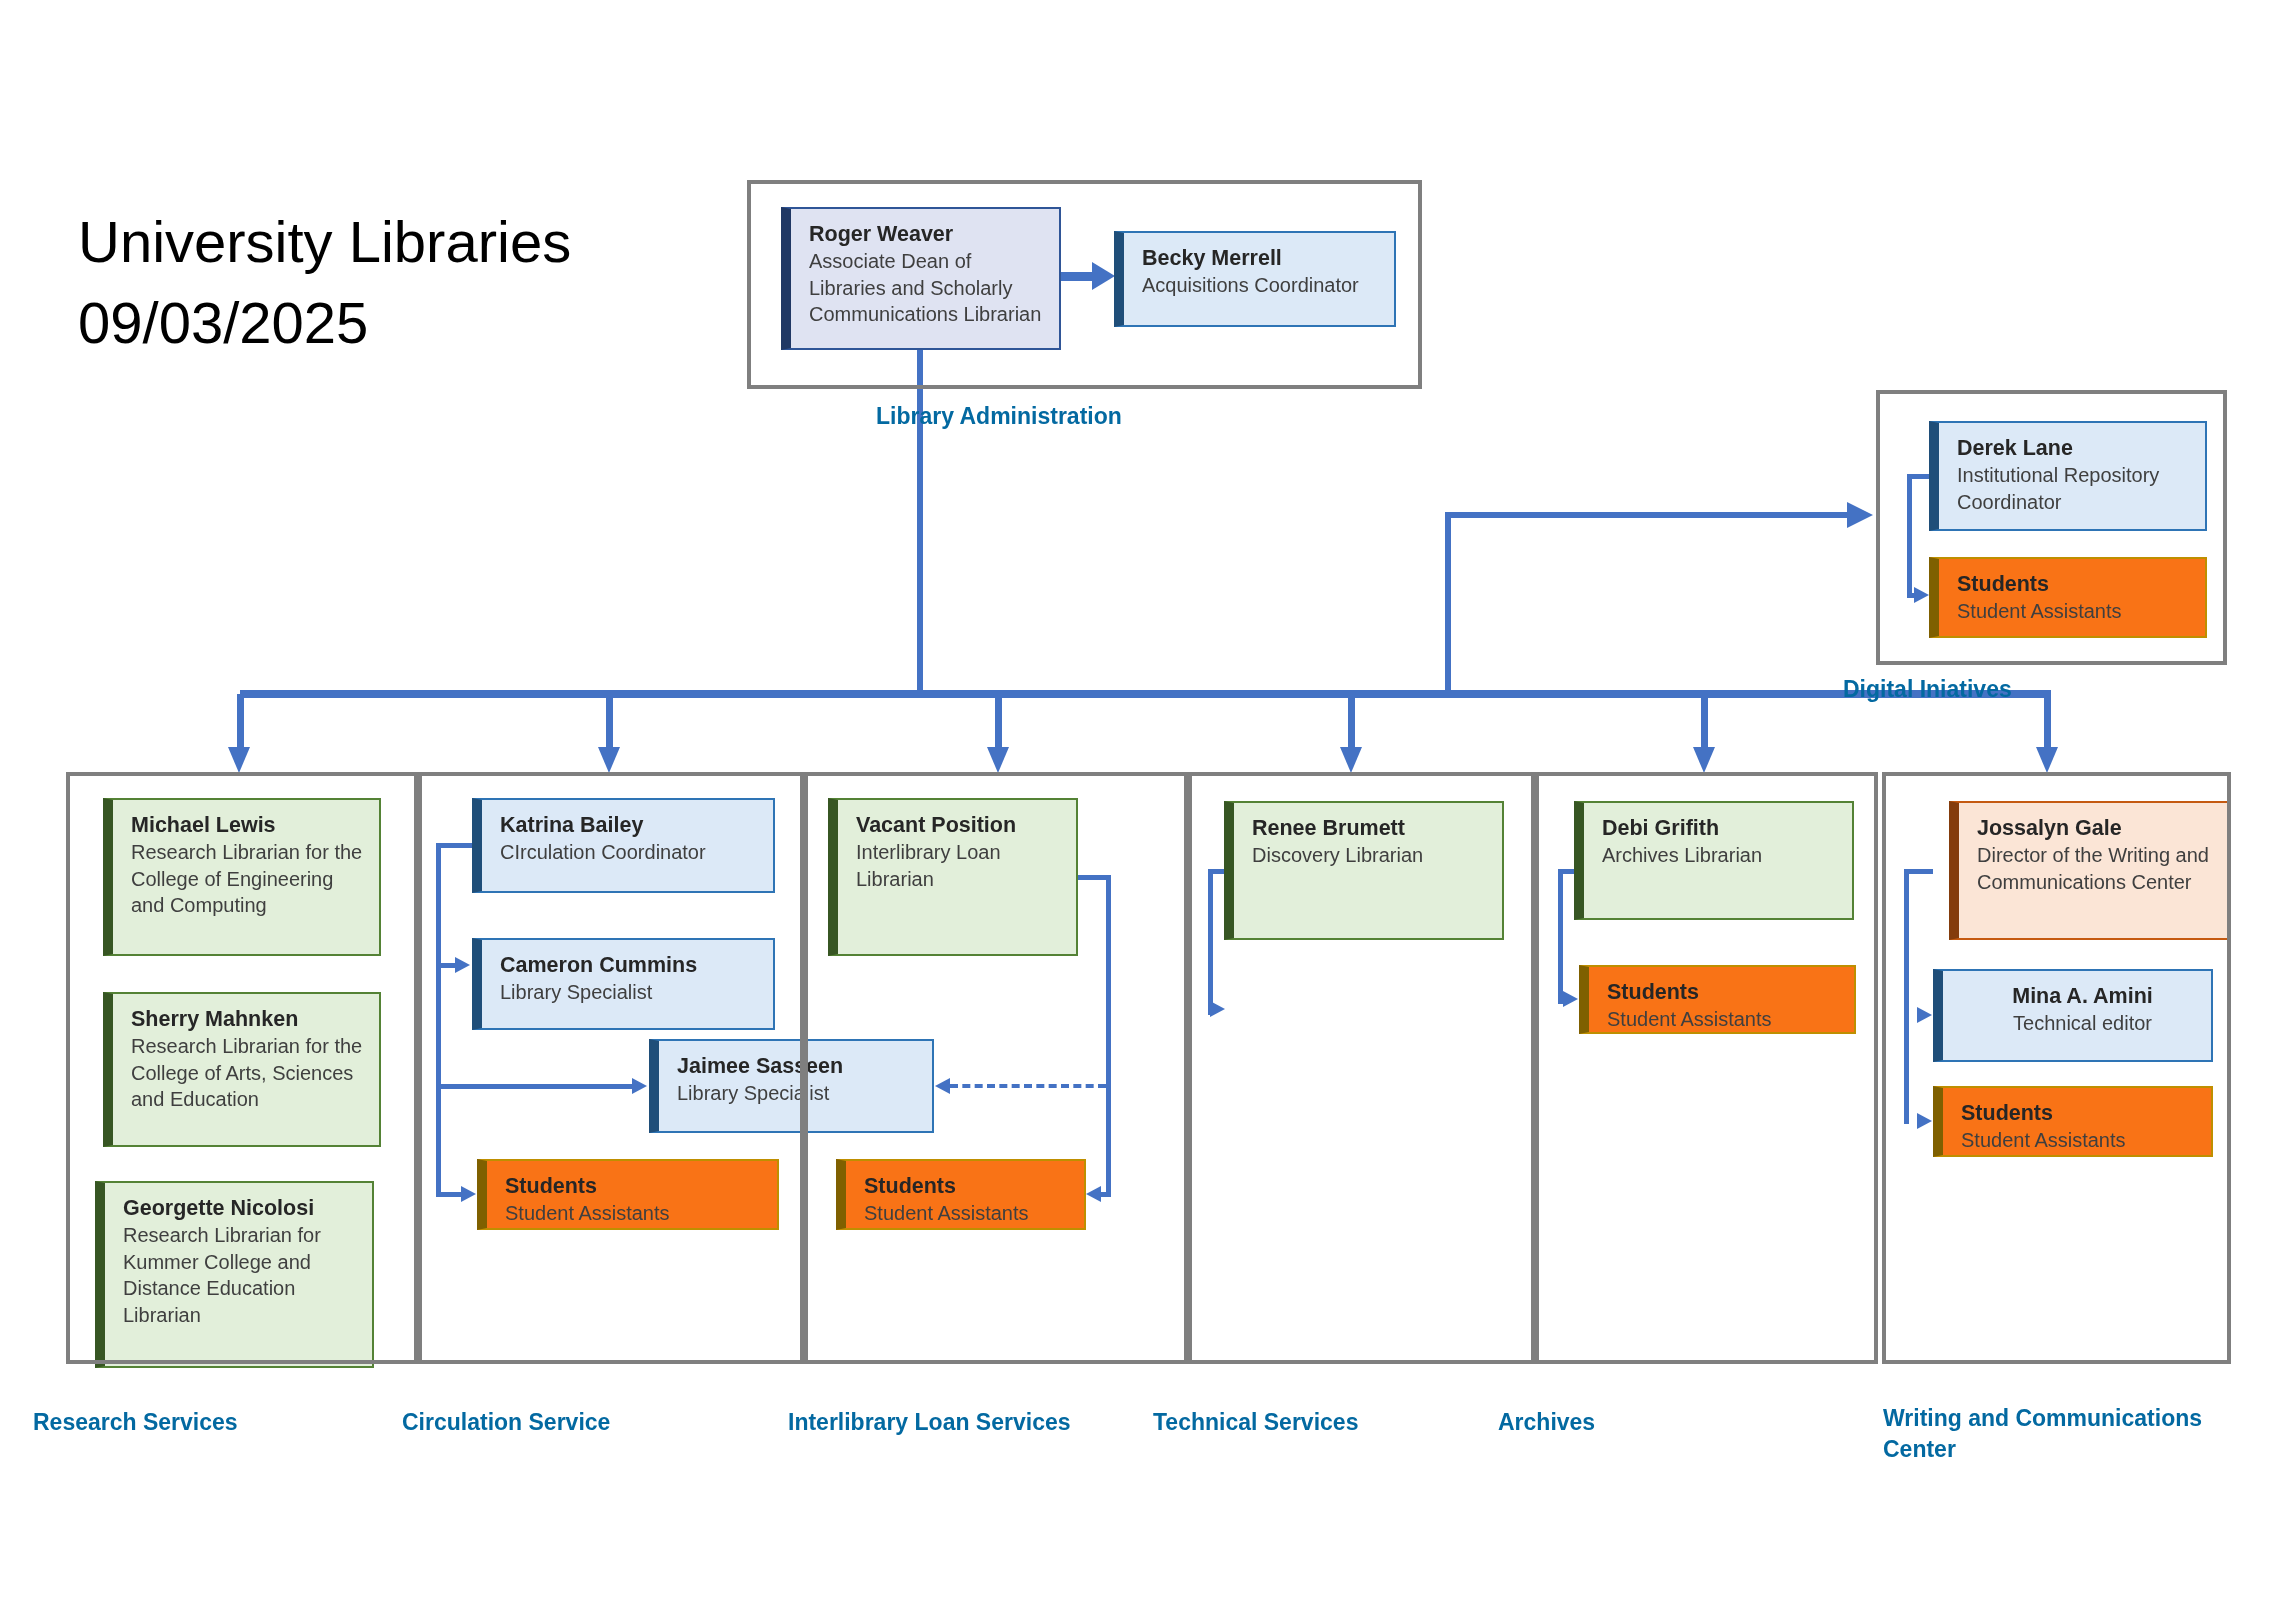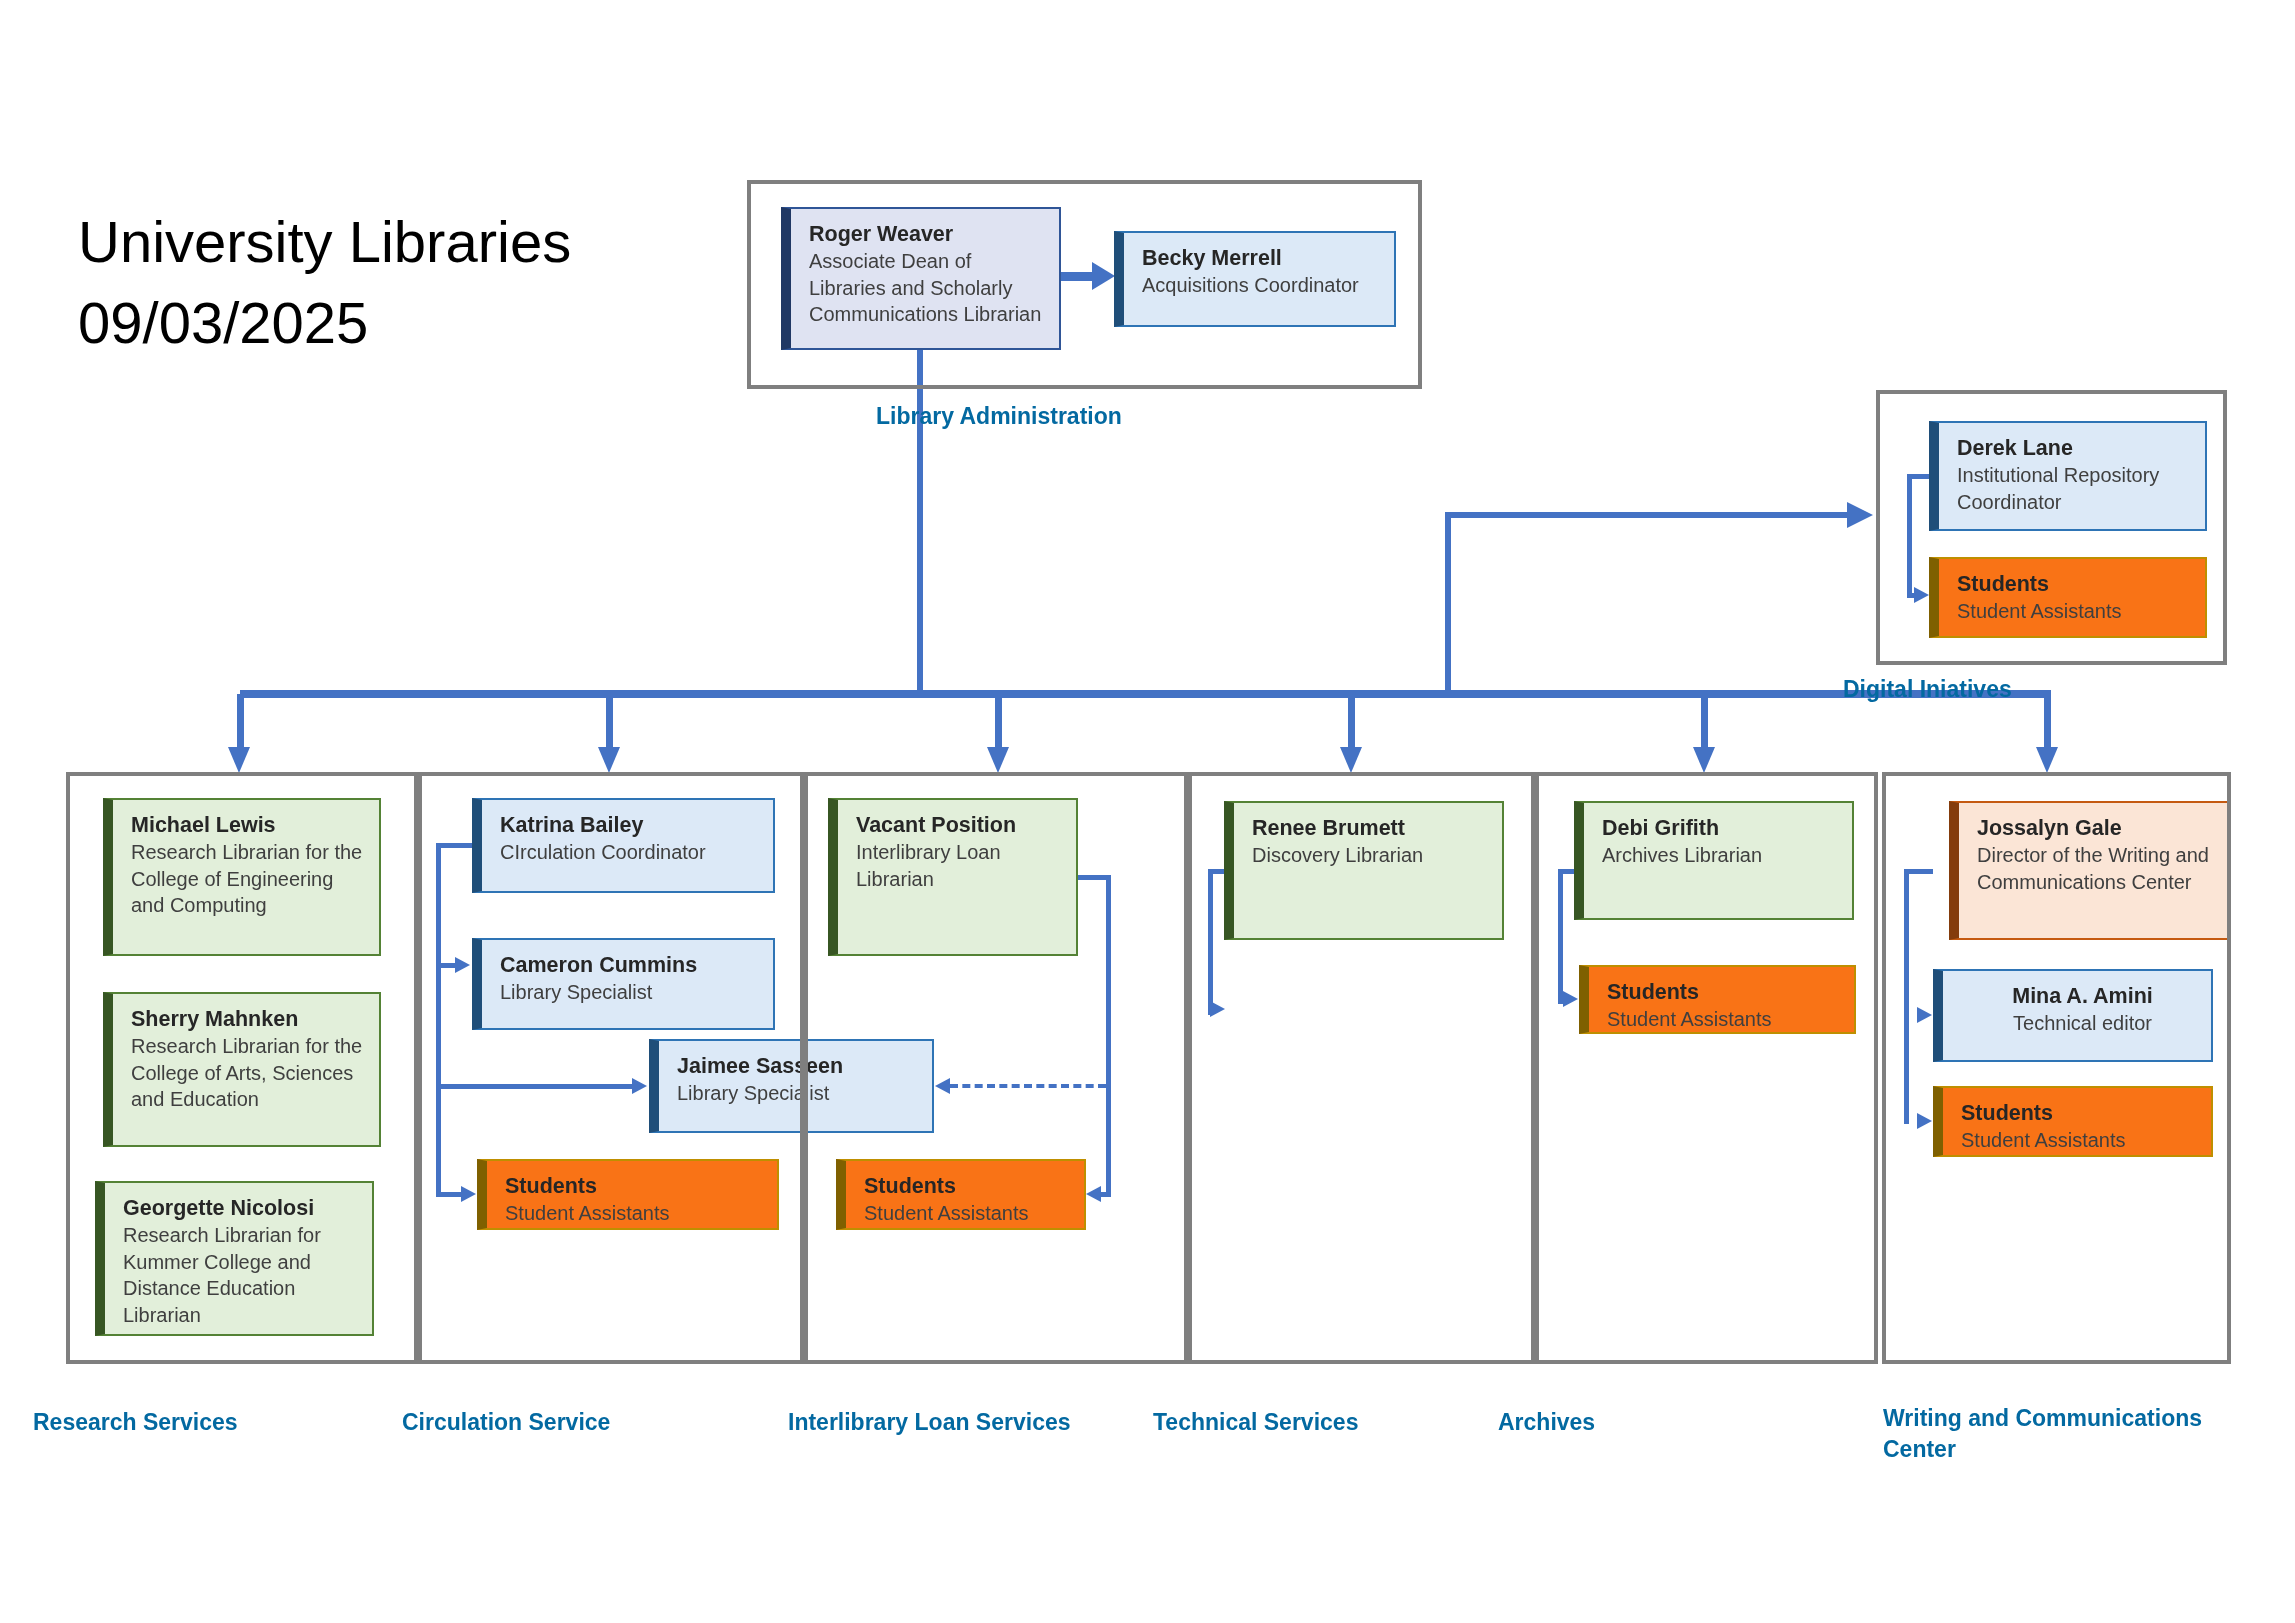--- a/index.html
+++ b/index.html
@@ -123,21 +123,21 @@
   </div>
 
   <div class="abs card c-green" style="left:103px;top:798px;width:278px;height:158px;">
     <div class="nm">Michael Lewis</div>
     <div class="rl">Research Librarian for the College of Engineering and Computing</div>
   </div>
   <div class="abs card c-green" style="left:103px;top:992px;width:278px;height:155px;">
     <div class="nm">Sherry Mahnken</div>
     <div class="rl">Research Librarian for the College of Arts, Sciences and Education</div>
   </div>
-  <div class="abs card c-green" style="left:95px;top:1181px;width:279px;height:155px;">
+  <div class="abs card c-green" style="left:95px;top:1181px;width:279px;height:187px;">
     <div class="nm">Georgette Nicolosi</div>
     <div class="rl">Research Librarian for Kummer College and Distance Education Librarian</div>
   </div>
 
   <div class="abs card c-blue" style="left:472px;top:798px;width:303px;height:95px;">
     <div class="nm">Katrina Bailey</div>
     <div class="rl">CIrculation Coordinator</div>
   </div>
   <div class="abs card c-blue" style="left:472px;top:919px;width:303px;height:92px;margin-top:19px;">
     <div class="nm">Cameron Cummins</div>

